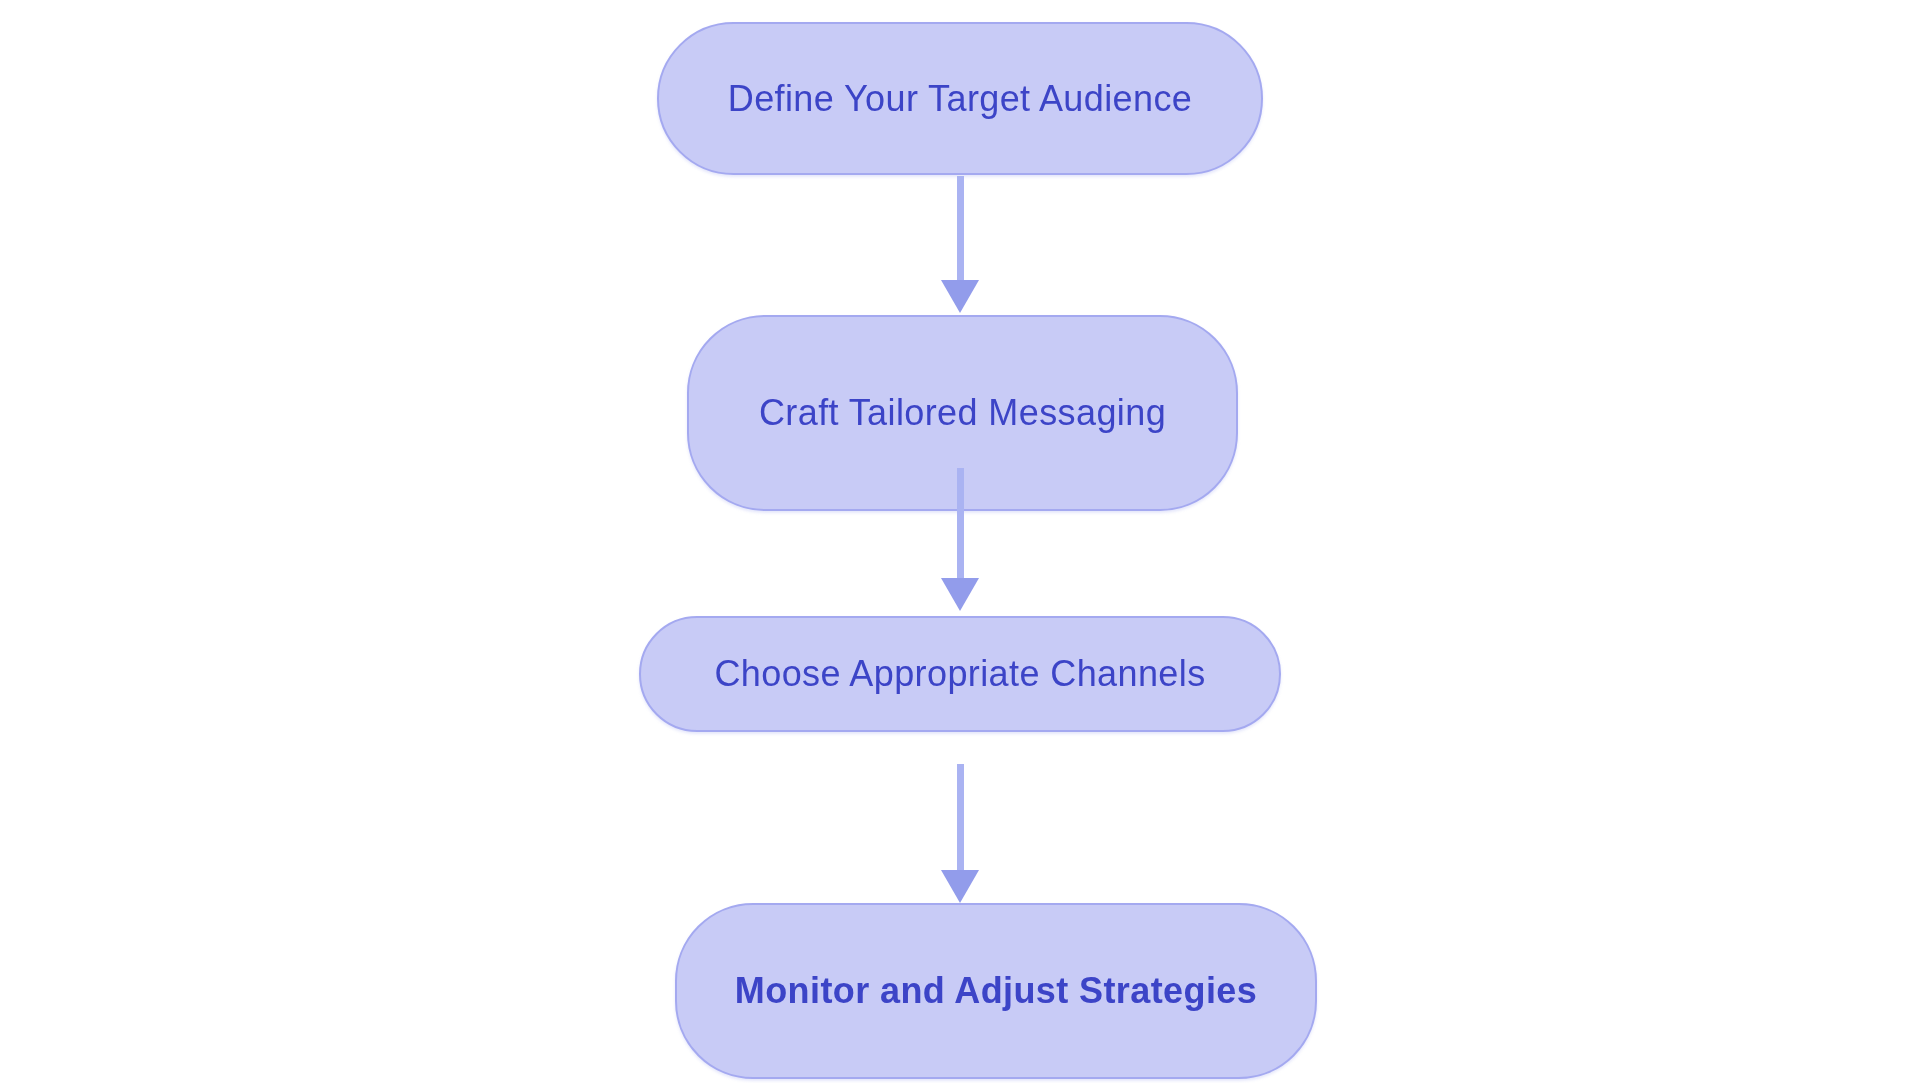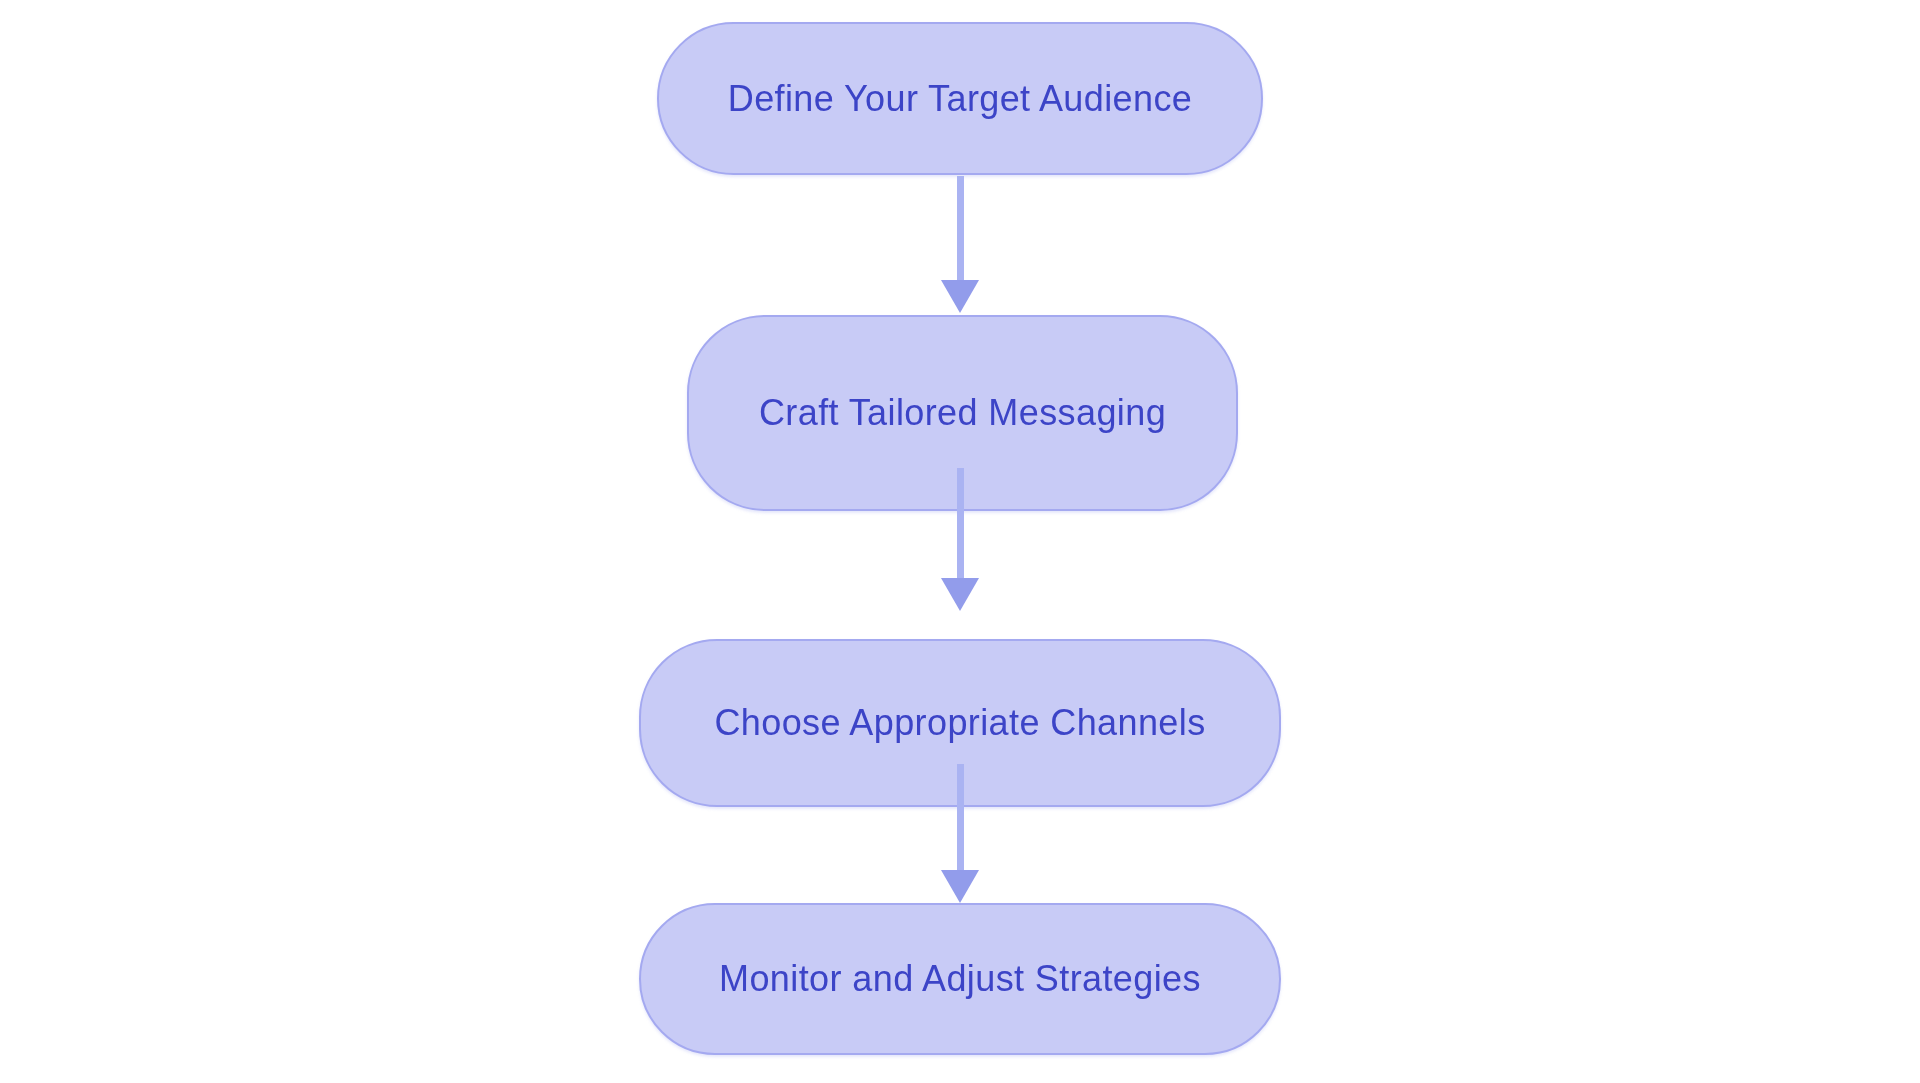--- a/index.html
+++ b/index.html
@@ -36,22 +36,22 @@
   }
   .node-label {
     color: var(--text);
     font-size: 36px;
     letter-spacing: 0.4px;
     white-space: nowrap;
     text-align: center;
   }
   .node-1 { left: 657px; top: 22px;  width: 606px; height: 153px; }
   .node-2 { left: 687px; top: 315px; width: 551px; height: 196px; }
-  .node-3 { left: 639px; top: 639px; width: 642px; height: 168px; }
-  .node-4 { left: 639px; top: 903px; width: 642px; height: 152px; }
+  .node-3 { left: 639px; top: 616px; width: 642px; height: 116px; }
+  .node-4 { left: 675px; top: 903px; width: 642px; height: 176px; font-weight: bold; }
 
   .arrow {
     position: absolute;
     left: 941px;           
     width: 38px;
     display: flex;
     flex-direction: column;
     align-items: center;
   }
   .arrow-1 { top: 176px; height: 137px; }

